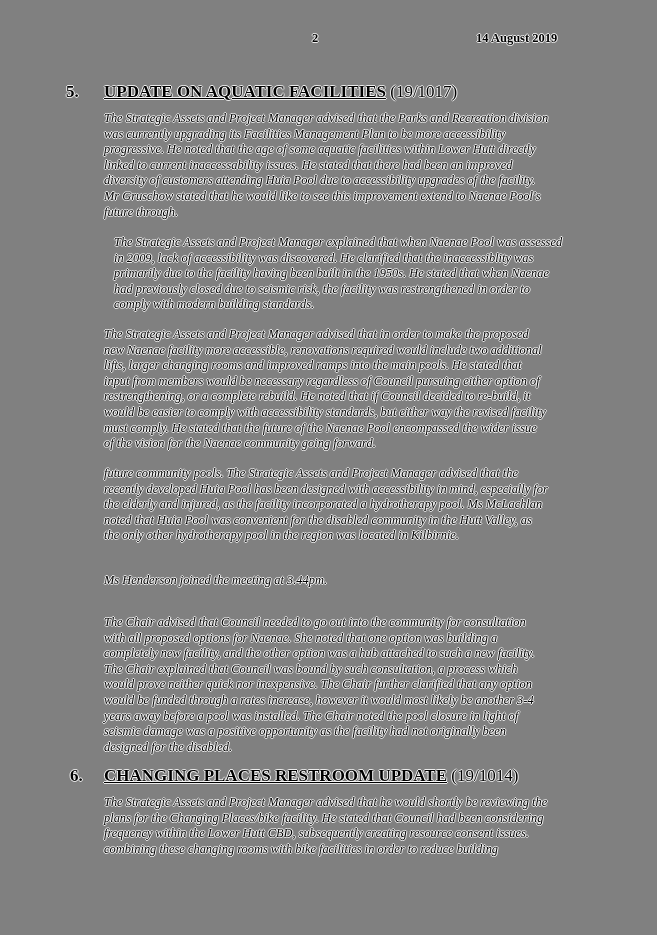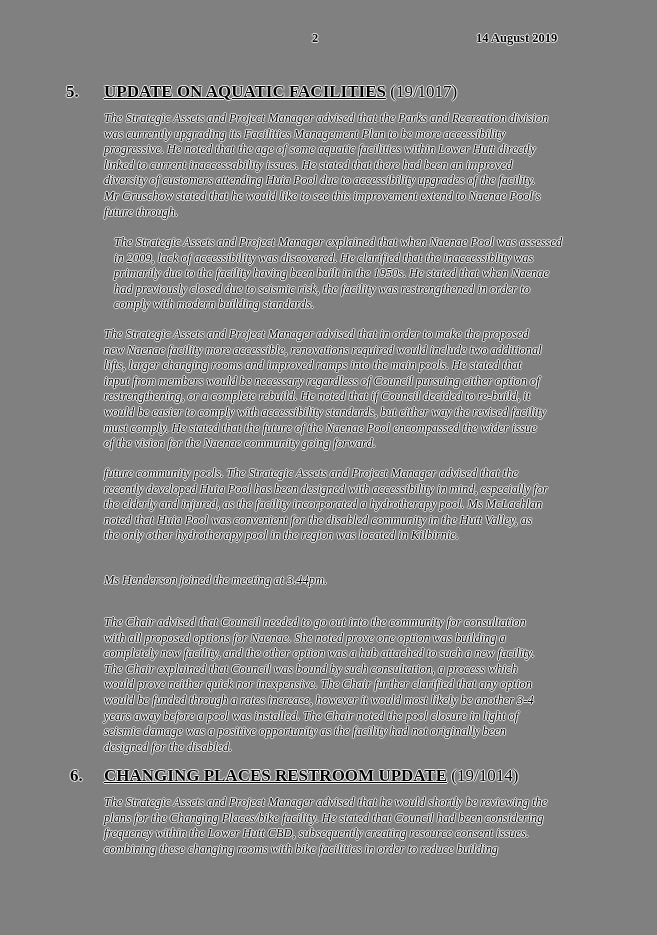--- a/index.html
+++ b/index.html
@@ -122,21 +122,21 @@
   <span class="line">noted that Huia Pool was convenient for the disabled community in the Hutt Valley, as</span>
   <span class="line">the only other hydrotherapy pool in the region was located in Kilbirnie.</span>
 </p>
 
 <p class="para txt" style="top:573px;">
   <span class="line">Ms Henderson joined the meeting at 3.44pm.</span>
 </p>
 
 <p class="para txt" style="top:603px;margin-top:12px;">
   <span class="line">The Chair advised that Council needed to go out into the community for consultation</span>
-  <span class="line">with all proposed options for Naenae. She noted prove one option was building a</span>
+  <span class="line">with all proposed options for Naenae. She noted that one option was building a</span>
   <span class="line">completely new facility, and the other option was a hub attached to such a new facility.</span>
   <span class="line">The Chair explained that Council was bound by such consultation, a process which</span>
   <span class="line">would prove neither quick nor inexpensive. The Chair further clarified that any option</span>
   <span class="line">would be funded through a rates increase, however it would most likely be another 3-4</span>
   <span class="line">years away before a pool was installed. The Chair noted the pool closure in light of</span>
   <span class="line">seismic damage was a positive opportunity as the facility had not originally been</span>
   <span class="line">designed  for the disabled.</span>
 </p>
 
 <div class="section-heading txt" style="top:766px; left:70px;">

